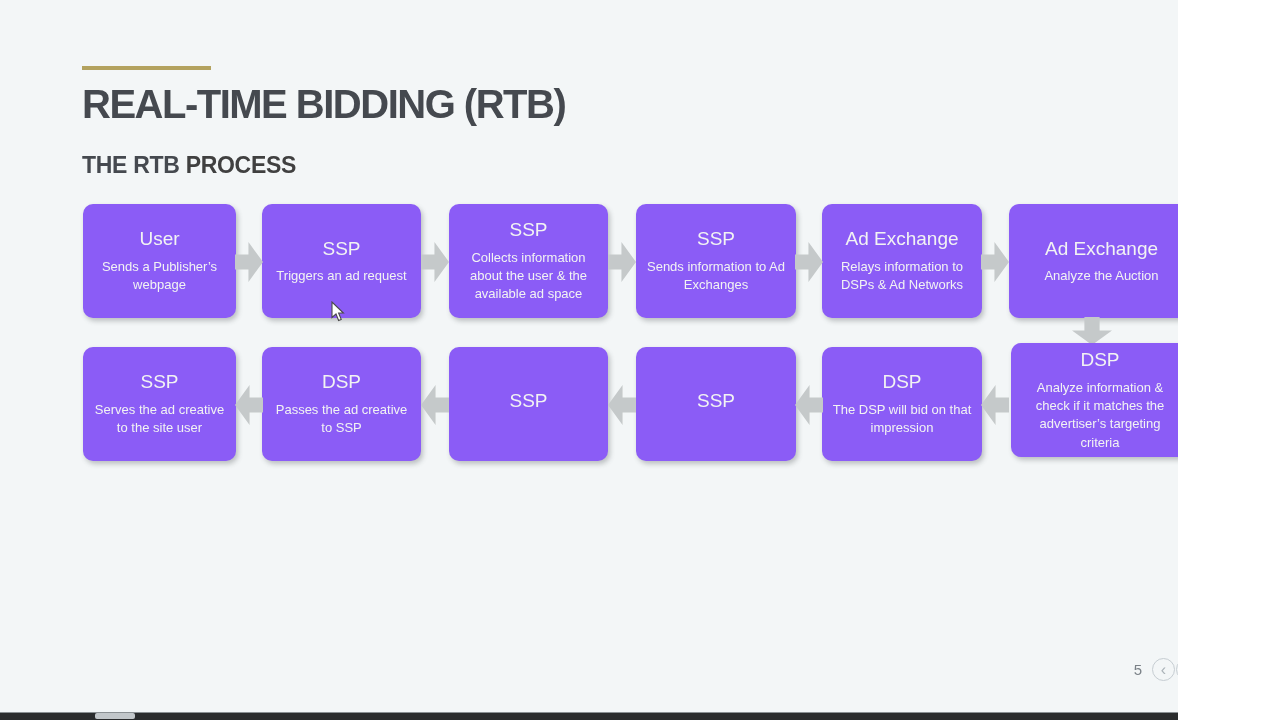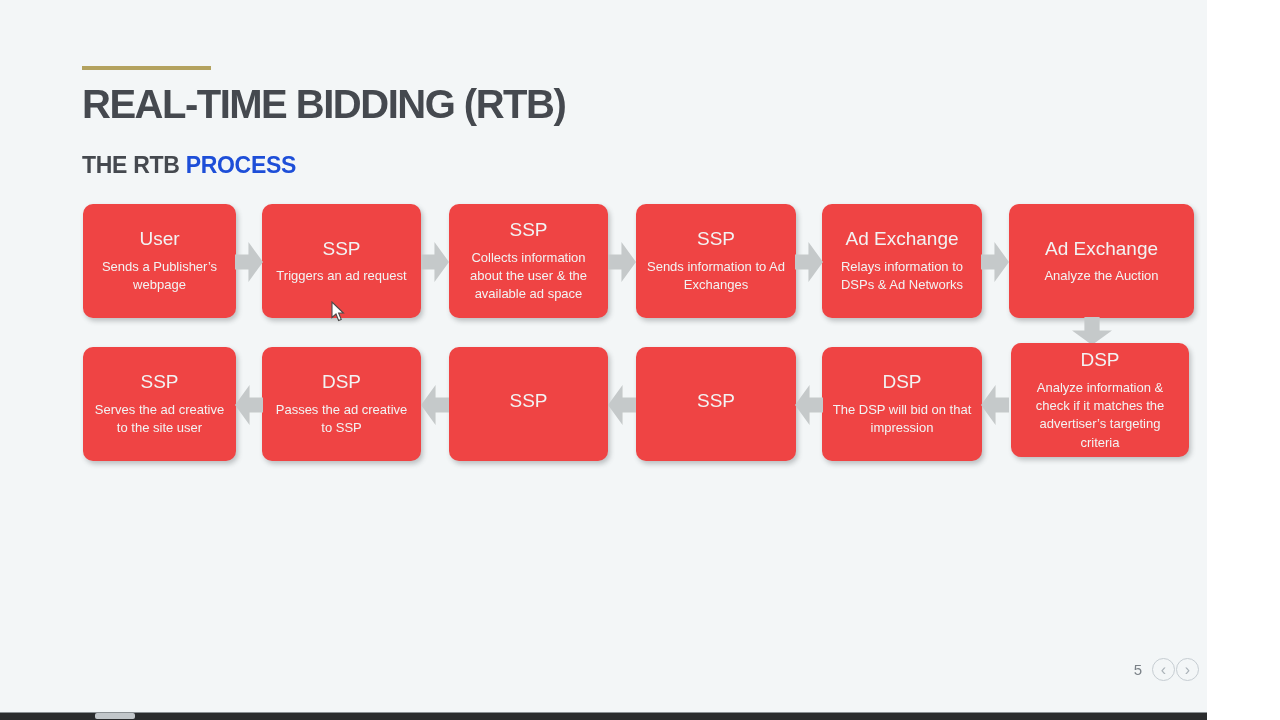--- a/index.html
+++ b/index.html
@@ -1,33 +1,32 @@
 <!DOCTYPE html>
 <html><head>
 <meta charset="utf-8">
 <style>
   html,body{margin:0;padding:0;}
   .slide{
     position:relative;width:1178px;height:720px;overflow:hidden;
     background:#f3f6f7;
     font-family:"Liberation Sans", sans-serif;
-    padding-left:29px;
   }
   .accent-line{position:absolute;left:82px;top:66px;width:129px;height:4px;background:#b3a25f;}
   .title{
     position:absolute;left:82px;top:82px;margin:0;
     font-size:40px;font-weight:700;letter-spacing:-1.5px;color:#45494f;white-space:nowrap;
   }
   .subtitle{
     position:absolute;left:82px;top:152px;margin:0;
     font-size:23px;font-weight:700;letter-spacing:-0.3px;color:#45494f;white-space:nowrap;
   }
-  .subtitle .accent{color:#1d4ed8;}
+  .subtitle .accent{color:#404040;}
   .box{
-    position:absolute;background:#ef4444;border-radius:10px;color:#f2f3f3;
+    position:absolute;background:#8b5cf6;border-radius:10px;color:#f2f3f3;
     display:flex;flex-direction:column;align-items:center;justify-content:center;
     text-align:center;padding:6px 10px;box-sizing:border-box;
     box-shadow:2px 3px 5px rgba(60,65,70,0.3);
   }
   .box-title{font-size:19px;line-height:1.25;margin-bottom:7px;}
   .box-desc{font-size:13px;line-height:1.4;}
   .r1{top:204px;height:114px;}
   .r2{top:347px;height:114px;}
   .c0{left:83px;width:153px;}
   .c1{left:262px;width:159px;}

